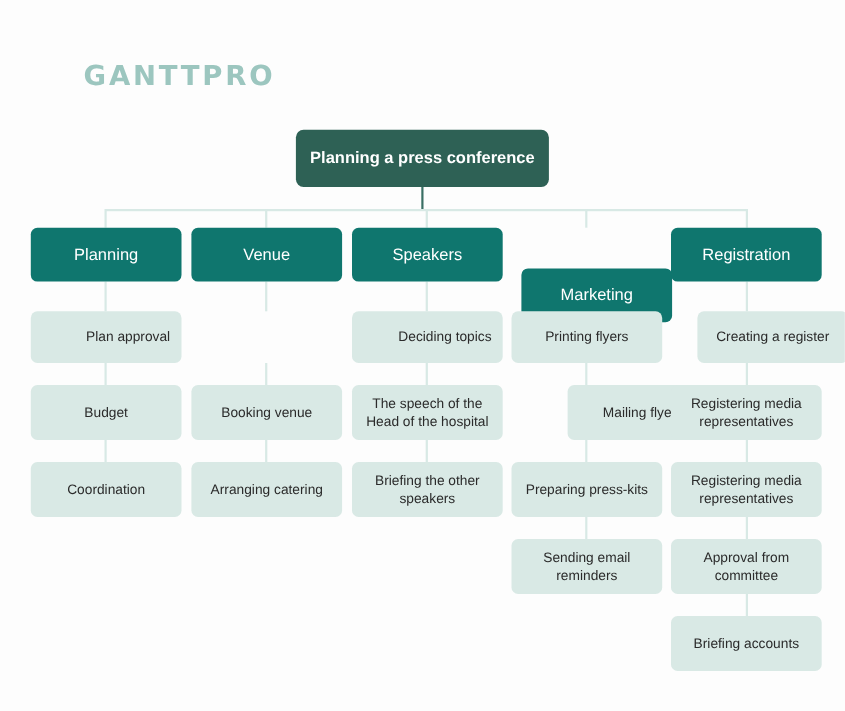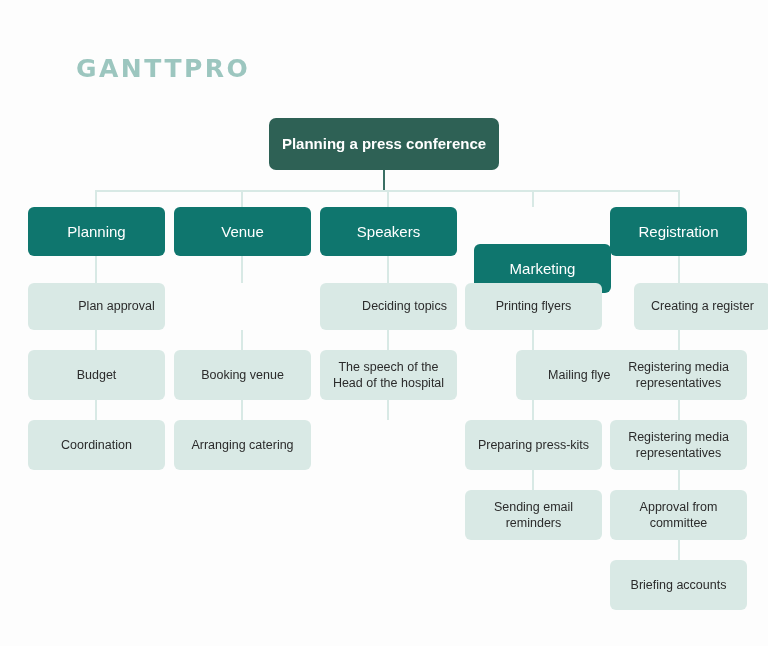--- a/index.html
+++ b/index.html
@@ -152,20 +152,23 @@
   <div class="node task" style="left:174px; top:420px; width:137px; height:50px;">
     <span class="lbl">Arranging catering</span>
   </div>
 
   <div class="node task" style="left:320px; top:283px; width:137px; height:47px;padding-left:40px;">
     <span class="lbl">Deciding topics</span>
   </div>
   <div class="node task" style="left:320px; top:350px; width:137px; height:50px;">
     <span class="lbl">The speech of the Head of the hospital</span>
   </div>
+  <div class="node task" style="left:320px; top:420px; width:137px; height:50px;">
+    <span class="lbl">Briefing the other speakers</span>
+  </div>
 
   <div class="node task" style="left:465px; top:283px; width:137px; height:47px;">
     <span class="lbl">Printing flyers</span>
   </div>
   <div class="node task" style="left:491px; top:350px; width:137px; height:50px;margin-left:25px;">
     <span class="lbl">Mailing flyers</span>
   </div>
   <div class="node task" style="left:465px; top:420px; width:137px; height:50px;">
     <span class="lbl">Preparing press-kits</span>
   </div>

